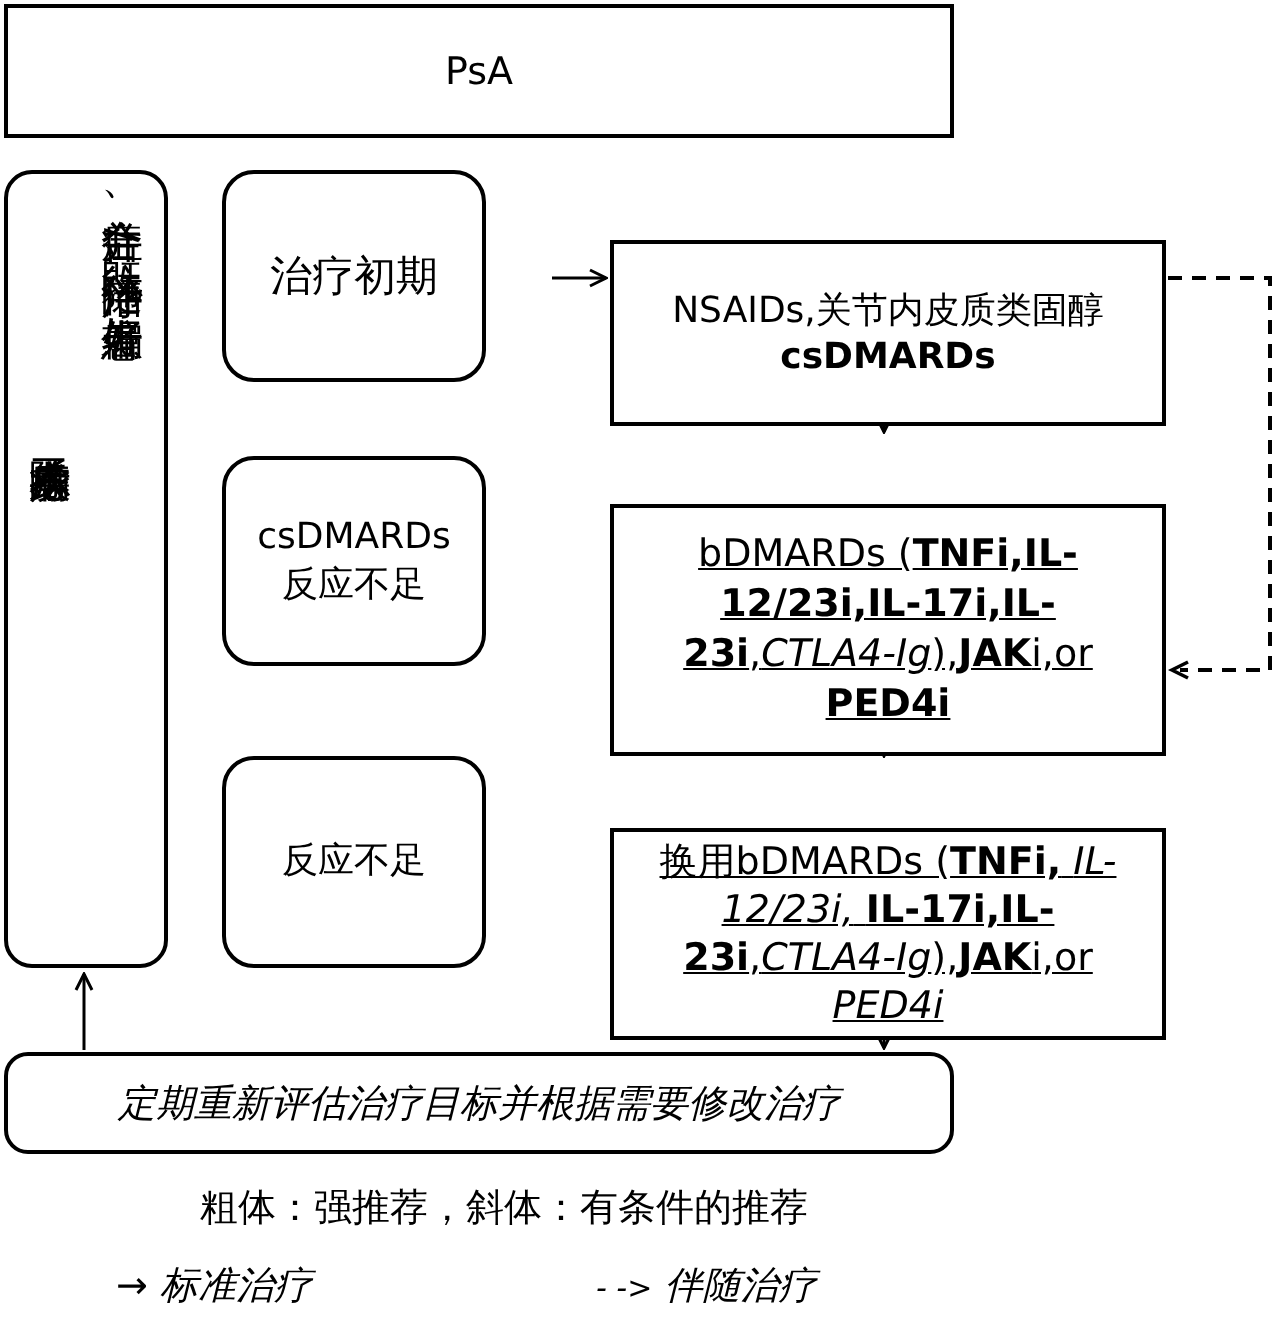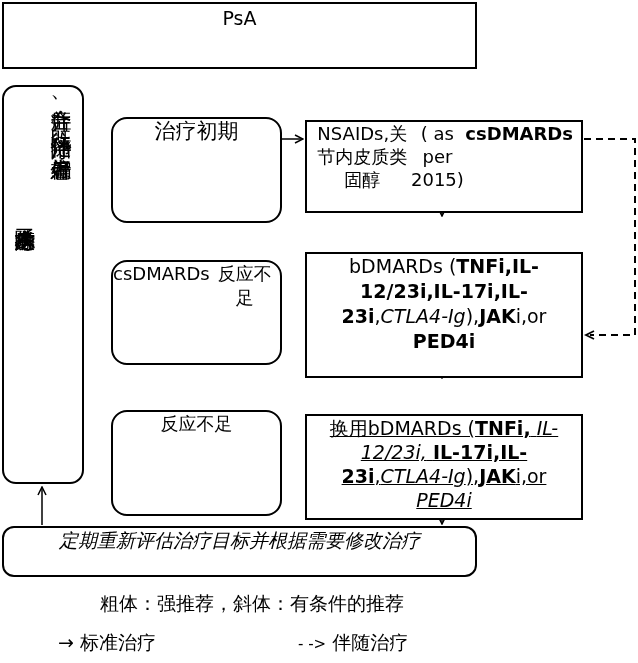--- a/index.html
+++ b/index.html
@@ -1,40 +1,40 @@
 <!DOCTYPE html>
 <html><head>
 <meta charset="utf-8">
 <style>
   html, body { margin: 0; padding: 0; background: #ffffff; }
   body { width: 638px; height: 663px; position: relative; overflow: hidden;
          font-family: "DejaVu Sans", "Liberation Sans", sans-serif; color: #000; }
   .box { position: absolute; box-sizing: border-box; border: 2px solid #000; background: #fff;
-         display: flex; flex-direction: row; align-items: flex-start; justify-content: center;
+         display: flex; flex-direction: column; align-items: center; justify-content: center;
          text-align: center; }
   .rounded { border-radius: 16px; }
   .top-box { left: 2px; top: 2px; width: 475px; height: 67px; font-size: 19px; line-height: 28px; }
   .left-box { left: 2px; top: 85px; width: 82px; height: 399px; border-radius: 14px;
               flex-direction: row-reverse; align-items: flex-start; justify-content: center; gap: 6px; padding-top: 6px; }
   .vcol { writing-mode: vertical-rl; font-size: 21px; line-height: 30px; letter-spacing: 0px; }
   .vcol.second { margin-top: 0; }
-  .mid-box { left: 111px; width: 171px; font-size: 18px; line-height: 24px; margin-top: 32px; }
+  .mid-box { left: 111px; width: 132px; font-size: 18px; line-height: 24px; }
   .mid-1 { top: 85px; height: 106px; font-size: 21px; }
   .mid-2 { top: 228px; height: 105px; }
   .mid-3 { top: 378px; height: 106px; }
   .right-box { left: 305px; width: 278px; font-size: 18px; line-height: 23px; padding: 0 8px; margin-top: 34px; }
   .right-1 { top: 86px; height: 93px; }
   .right-2 { top: 218px; height: 126px; font-size: 19px; line-height: 25px; }
   .right-3 { top: 380px; height: 106px; font-size: 19px; line-height: 24px; }
   .bottom-box { left: 2px; top: 526px; width: 475px; height: 51px; border-radius: 12px; font-size: 19px; font-style: italic; }
   .b { font-weight: bold; }
   .i { font-style: italic; }
   .legend { position: absolute; font-size: 19px; white-space: nowrap; }
   .legend-1 { left: 100px; top: 591px; }
-  .legend-2 { left: 58px; top: 630px; }
+  .legend-2 { left: 58px; top: 630px; font-style: italic; }
   .legend-2 .item2 { position: absolute; left: 240px; top: 0; white-space: nowrap; }
   svg.connectors { position: absolute; left: 0; top: 0; width: 638px; height: 663px; pointer-events: none; }
 </style>
 </head>
 <body>
 
 <svg class="connectors" viewBox="0 0 638 663">
   <defs>
     <marker id="ah" markerWidth="10" markerHeight="10" refX="9" refY="5" orient="auto" markerUnits="userSpaceOnUse">
       <path d="M1,1 L9,5 L1,9" fill="none" stroke="#000" stroke-width="1.5"></path>
@@ -70,26 +70,25 @@
 <div class="box rounded mid-box mid-2">
   <div>csDMARDs</div>
   <div>反应不足</div>
 </div>
 <div class="box rounded mid-box mid-3">
   <div>反应不足</div>
 </div>
 
 <div class="box right-box right-1">
   <div>NSAIDs,关节内皮质类固醇</div>
-  <div>( as per 2015)</div>
   <div class="b">csDMARDs</div>
 </div>
 
 <div class="box right-box right-2">
-  <div style="padding:0 8px;">
+  <div style="padding:0 8px;text-decoration:underline;">
     <span>bDMARDs (</span><span class="b">TNFi,IL-12/23i,IL-17i,IL-23i</span><span>,</span><span class="i">CTLA4-Ig</span><span>),</span><span class="b">JAK</span><span>i,or </span><span class="b">PED4i</span>
   </div>
 </div>
 
 <div class="box right-box right-3">
   <div style="padding:0 4px;text-decoration:underline;">
     <span>换用bDMARDs (</span><span class="b">TNFi,</span><span> </span><span class="i">IL-12/23i,</span><span> </span><span class="b">IL-17i,IL-23i</span><span>,</span><span class="i">CTLA4-Ig</span><span>),</span><span class="b">JAK</span><span>i,or </span><span class="i">PED4i</span>
   </div>
 </div>
 

